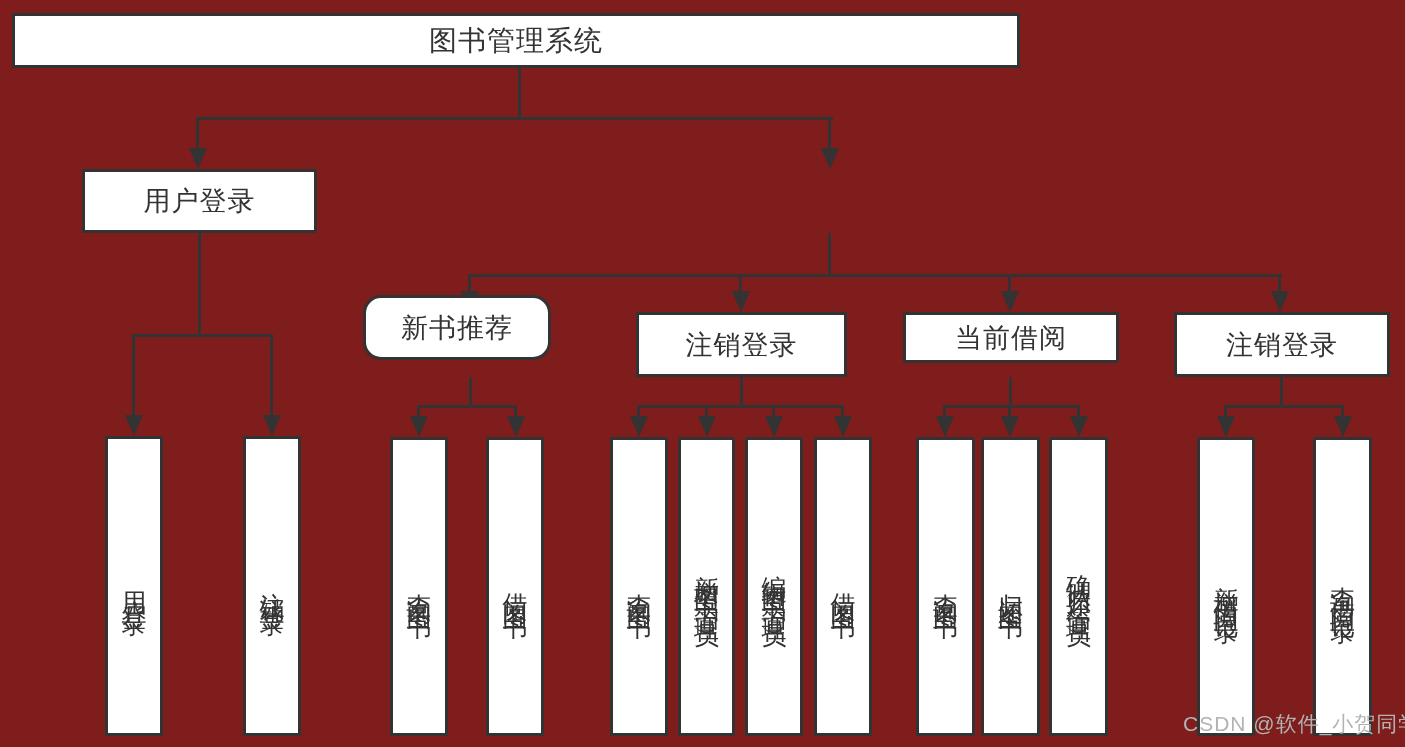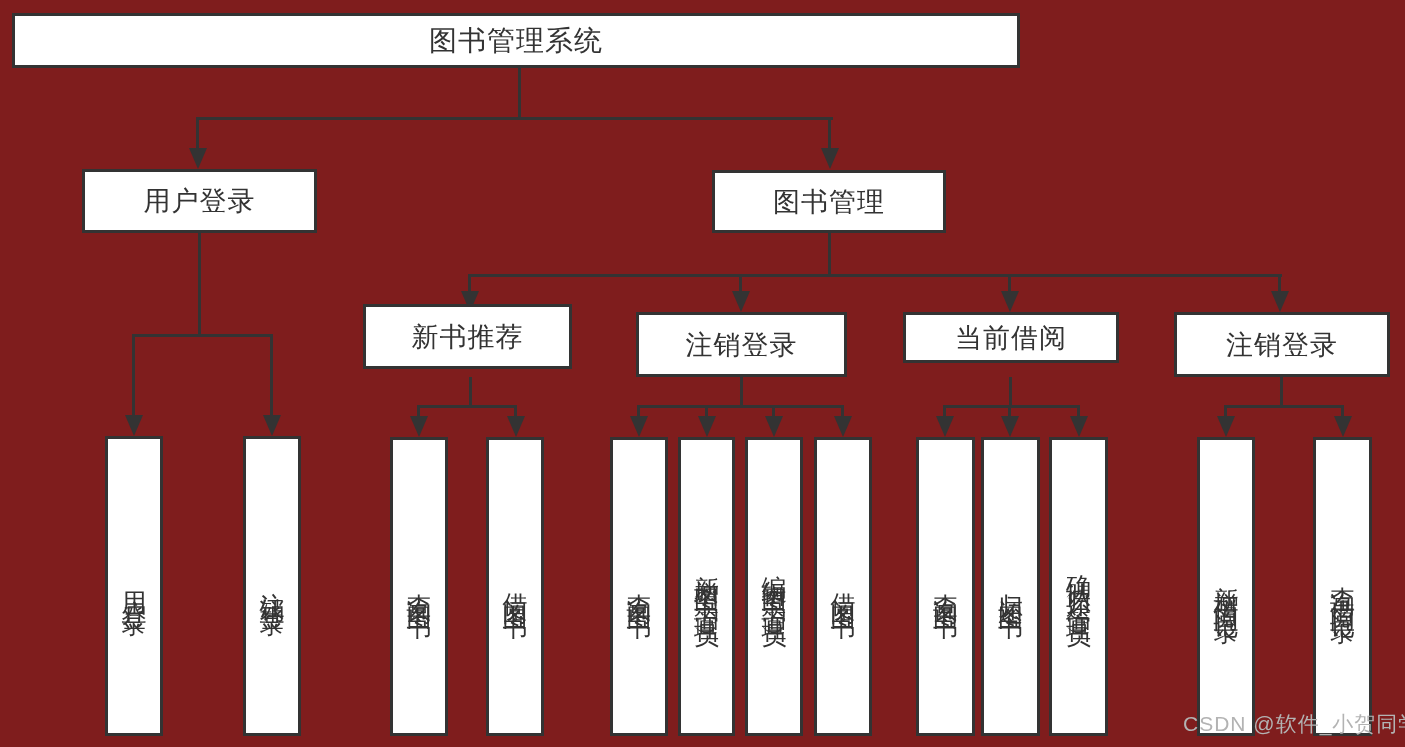--- a/index.html
+++ b/index.html
@@ -59,43 +59,40 @@
   <div class="line" style="left:518px;top:68px;width:3px;height:52px;"></div>
   <div class="line" style="left:196px;top:117px;width:637px;height:3px;"></div>
   <div class="line" style="left:196px;top:117px;width:3px;height:34px;"></div>
   <div class="arr" style="left:189px;top:148px;"></div>
   <div class="line" style="left:828px;top:117px;width:3px;height:34px;"></div>
   <div class="arr" style="left:821px;top:148px;"></div>
 
   <div class="box hbox" style="left:82px;top:169px;width:235px;height:64px;">
     <span>用户登录</span>
   </div>
-  <div class="box hbox" style="left:712px;top:170px;width:234px;height:63px;">
-    <span>图书管理</span>
-  </div>
 
   <div class="line" style="left:198px;top:233px;width:3px;height:103px;"></div>
   <div class="line" style="left:132px;top:334px;width:141px;height:3px;"></div>
   <div class="line" style="left:132px;top:334px;width:3px;height:82px;"></div>
   <div class="arr" style="left:125px;top:415px;"></div>
   <div class="line" style="left:270px;top:334px;width:3px;height:82px;"></div>
   <div class="arr" style="left:263px;top:415px;"></div>
 
   <div class="line" style="left:828px;top:233px;width:3px;height:43px;"></div>
   <div class="line" style="left:468px;top:274px;width:814px;height:3px;"></div>
   <div class="line" style="left:468px;top:274px;width:3px;height:19px;"></div>
   <div class="arr" style="left:461px;top:291px;"></div>
   <div class="line" style="left:739px;top:274px;width:3px;height:19px;"></div>
   <div class="arr" style="left:732px;top:291px;"></div>
   <div class="line" style="left:1008px;top:274px;width:3px;height:19px;"></div>
   <div class="arr" style="left:1001px;top:291px;"></div>
   <div class="line" style="left:1278px;top:274px;width:3px;height:19px;"></div>
   <div class="arr" style="left:1271px;top:291px;"></div>
 
-  <div class="box hbox" style="left:363px;top:304px;width:209px;height:65px;">
+  <div class="box hbox" style="left:363px;top:295px;width:188px;height:65px;border-radius:18px;">
     <span>新书推荐</span>
   </div>
   <div class="box hbox" style="left:636px;top:312px;width:211px;height:65px;">
     <span>注销登录</span>
   </div>
   <div class="box hbox" style="left:903px;top:312px;width:216px;height:51px;">
     <span>当前借阅</span>
   </div>
   <div class="box hbox" style="left:1174px;top:312px;width:216px;height:65px;">
     <span>注销登录</span>

